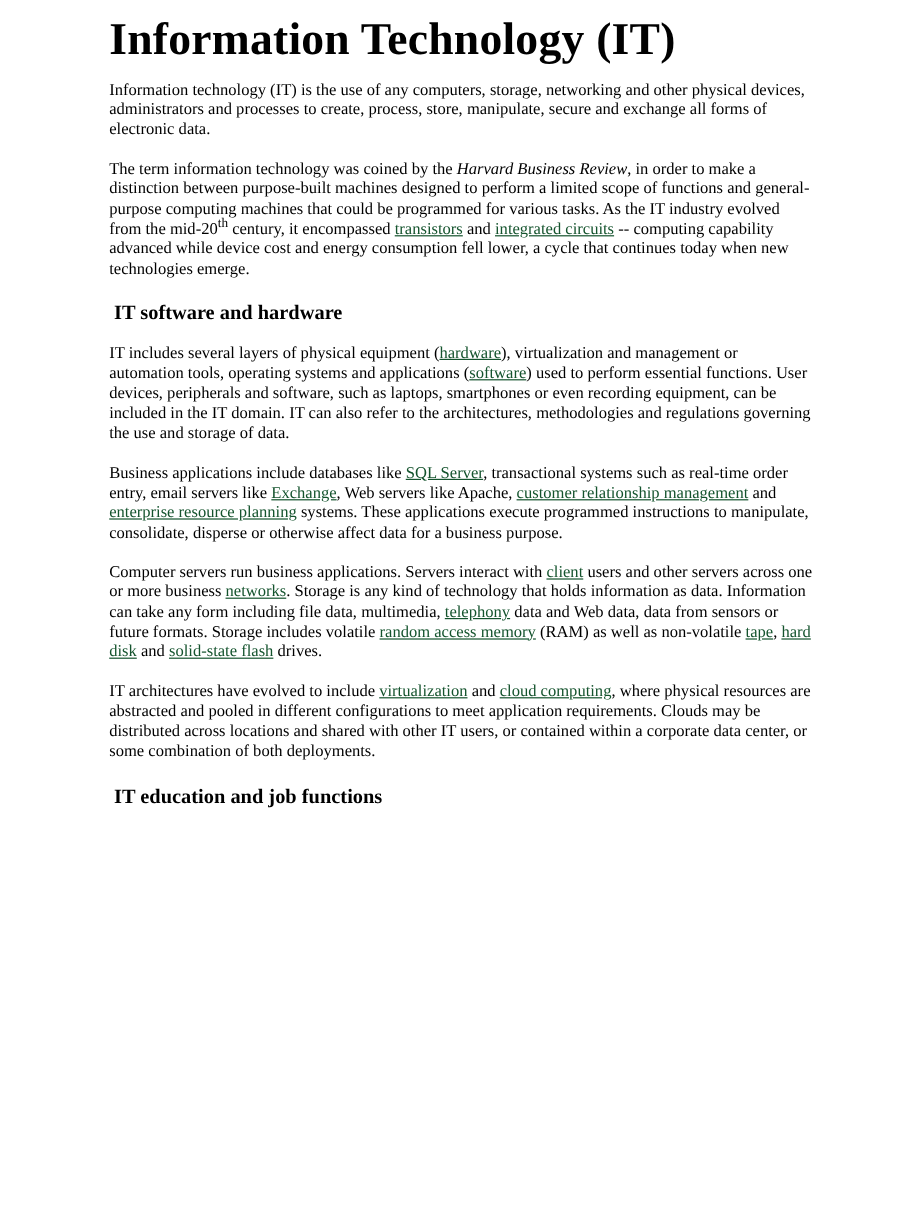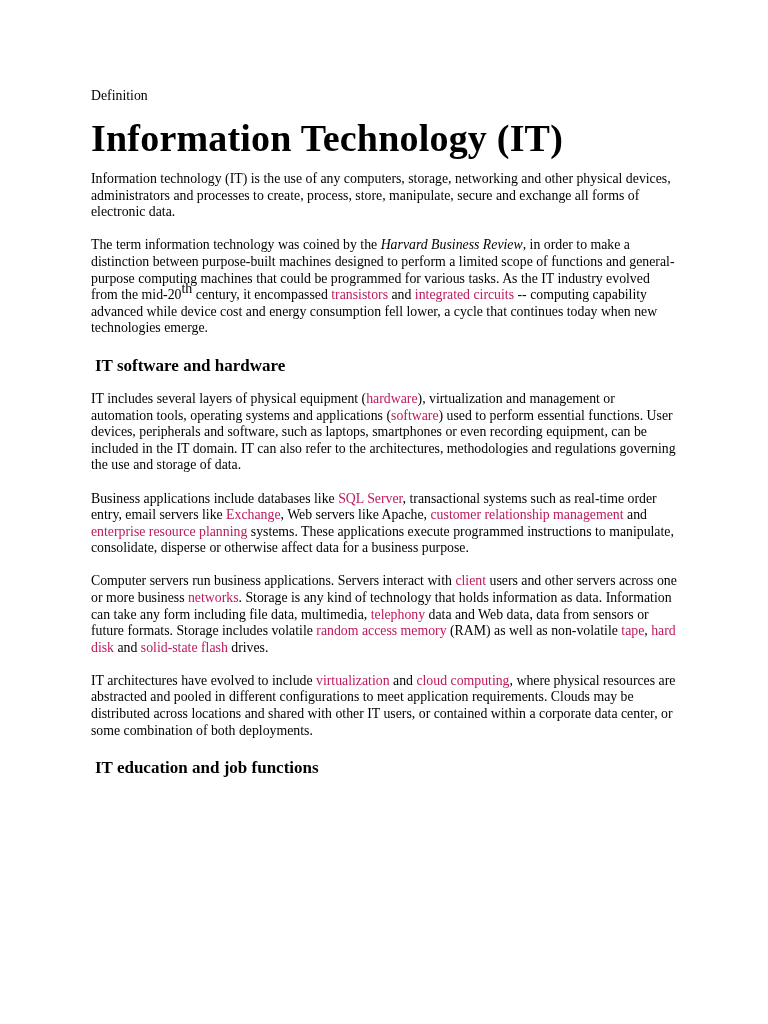--- a/index.html
+++ b/index.html
@@ -40,37 +40,37 @@
     line-height: 16.6px;
     text-align: left;
   }
   .section-heading {
     margin: 21px 4px 0;
     font-size: 17px;
     line-height: 16.6px;
     font-weight: bold;
   }
   a.doclink {
-    color: #be185d;
+    color: #14532d;
+    text-decoration: underline;
     cursor: pointer;
   }
   em.cite {
   }
   sup.sscript {
-    font-size: 14px;
+    font-size: 11px;
     line-height: 0;
     vertical-align: super;
   }
 </style>
 </head>
 <body>
 
 <div class="page">
 
-  <p class="kicker">Definition</p>
 
   <h1 class="title">Information Technology (IT)</h1>
 
   <p class="body-para">Information technology (IT) is the use of any computers, storage, networking and other physical devices, administrators and processes to create, process, store, manipulate, secure and exchange all forms of electronic data.</p>
 
 
   <p class="body-para"><span>The term information technology was coined by the </span><em class="cite">Harvard Business Review</em><span>, in order to make a distinction between purpose-built machines designed to perform a limited scope of functions and general-purpose computing machines that could be programmed for various tasks. As the IT industry evolved from the mid-20</span><sup class="sscript">th</sup><span> century, it encompassed </span><a class="doclink">transistors</a><span> and </span><a class="doclink">integrated circuits</a><span> -- computing capability advanced while device cost and energy consumption fell lower, a cycle that continues today when new technologies emerge.</span></p>
 
   <p class="section-heading">IT software and hardware</p>
 

